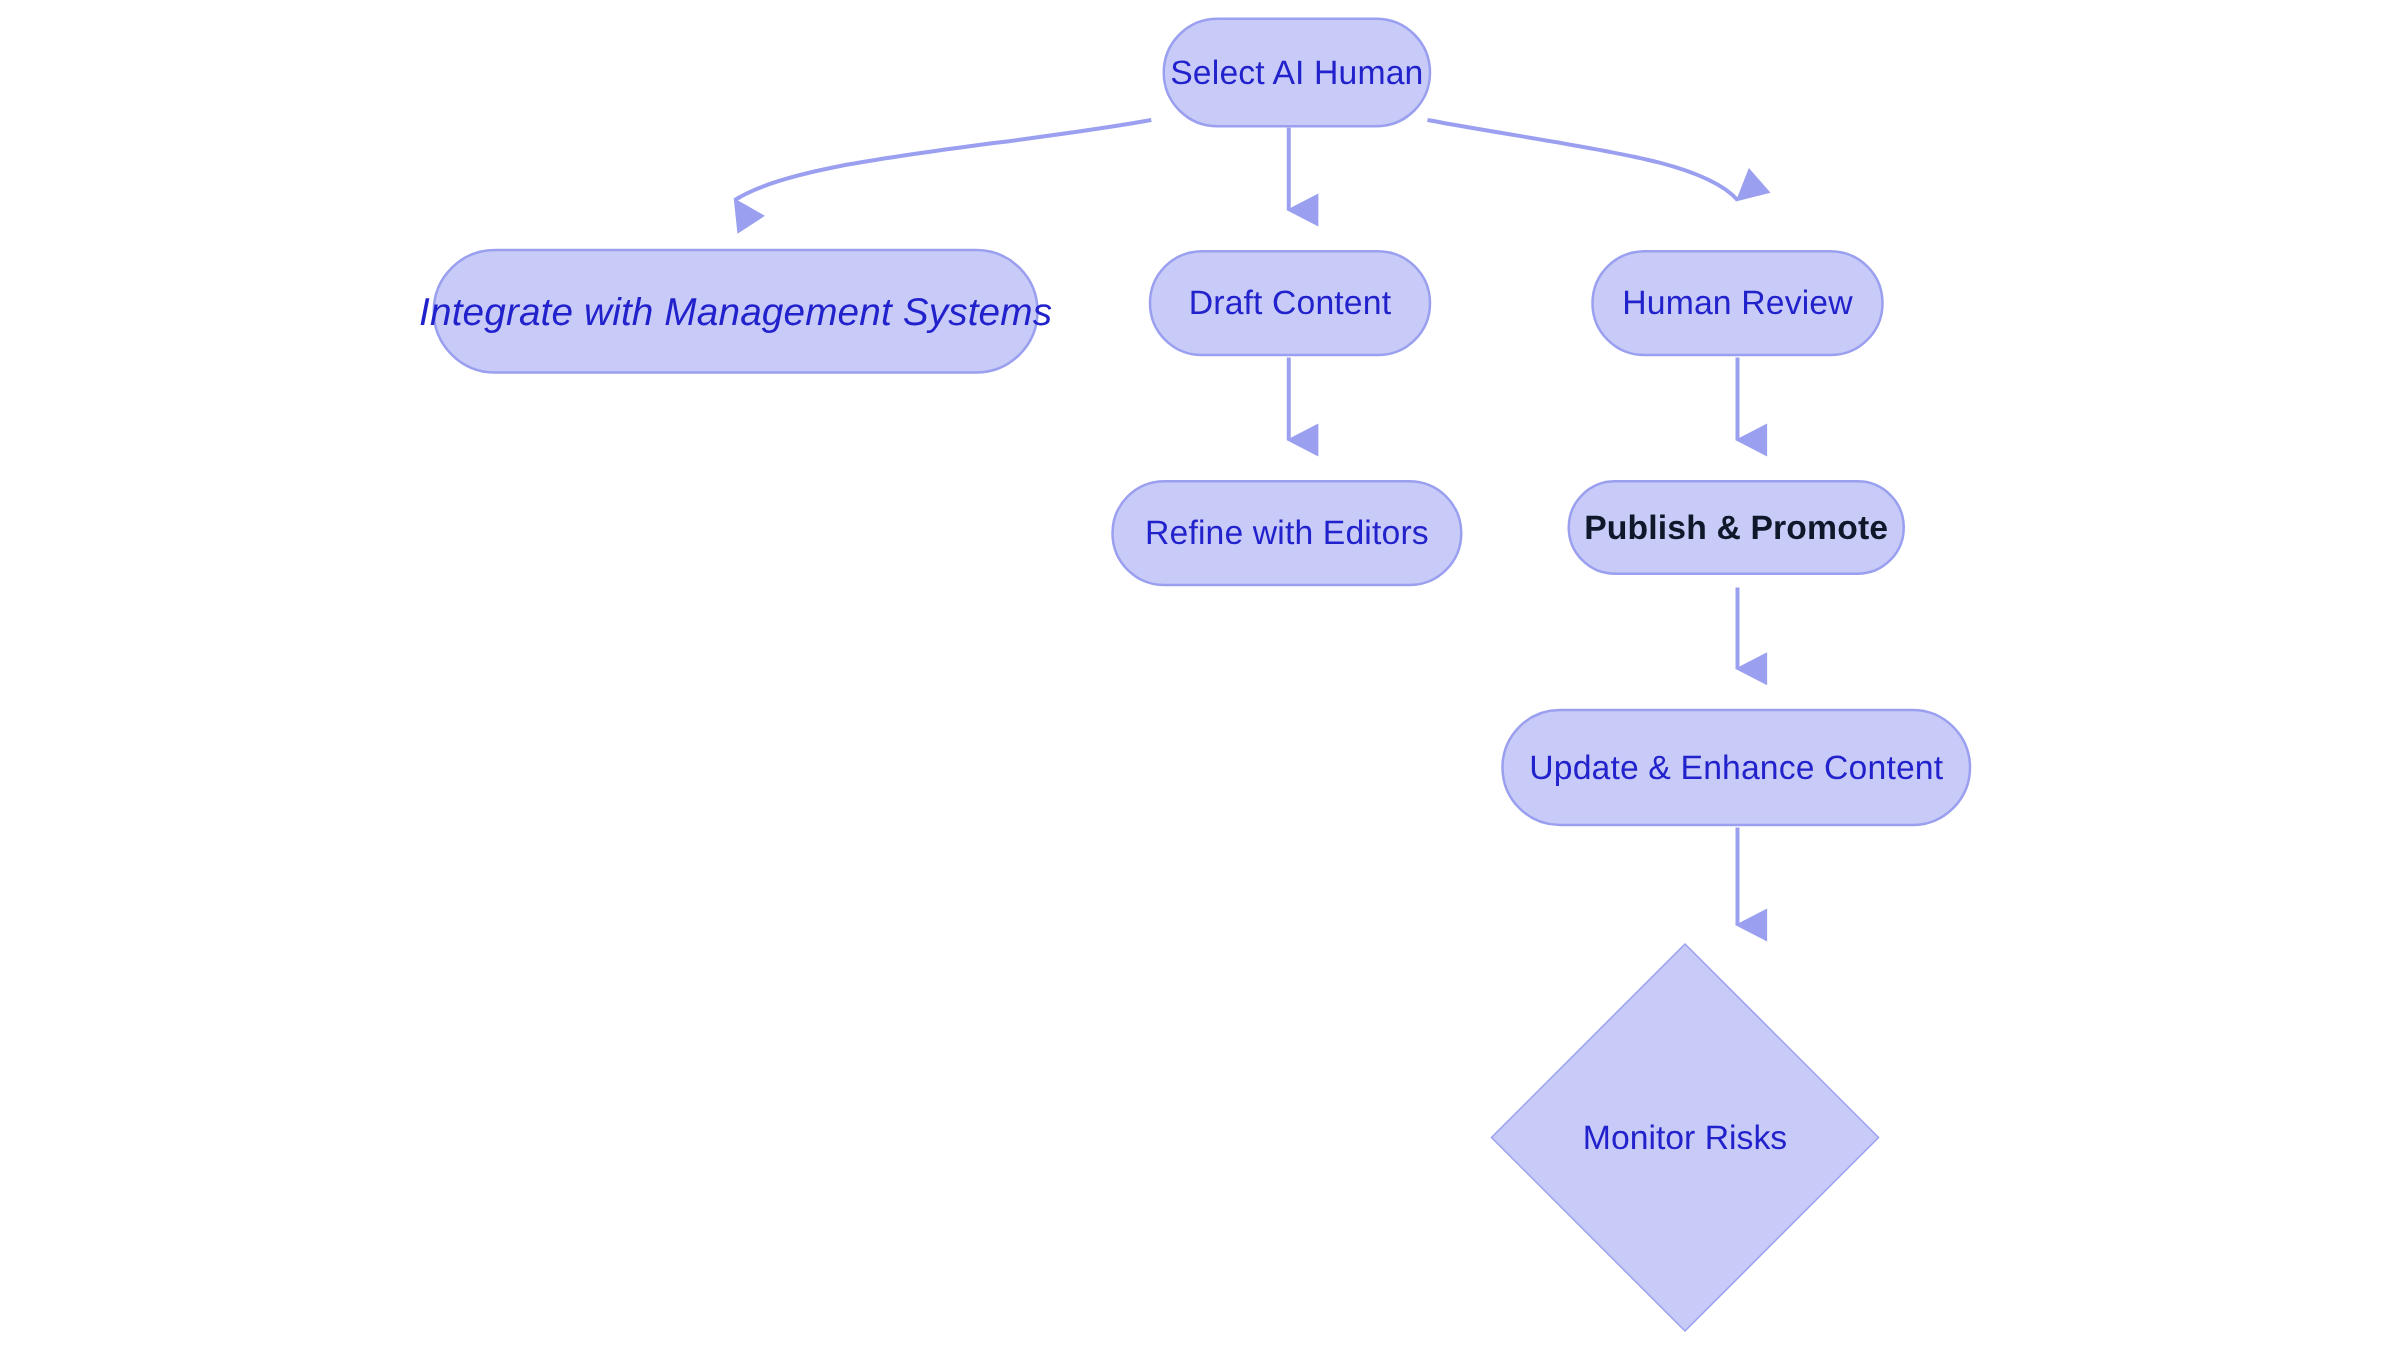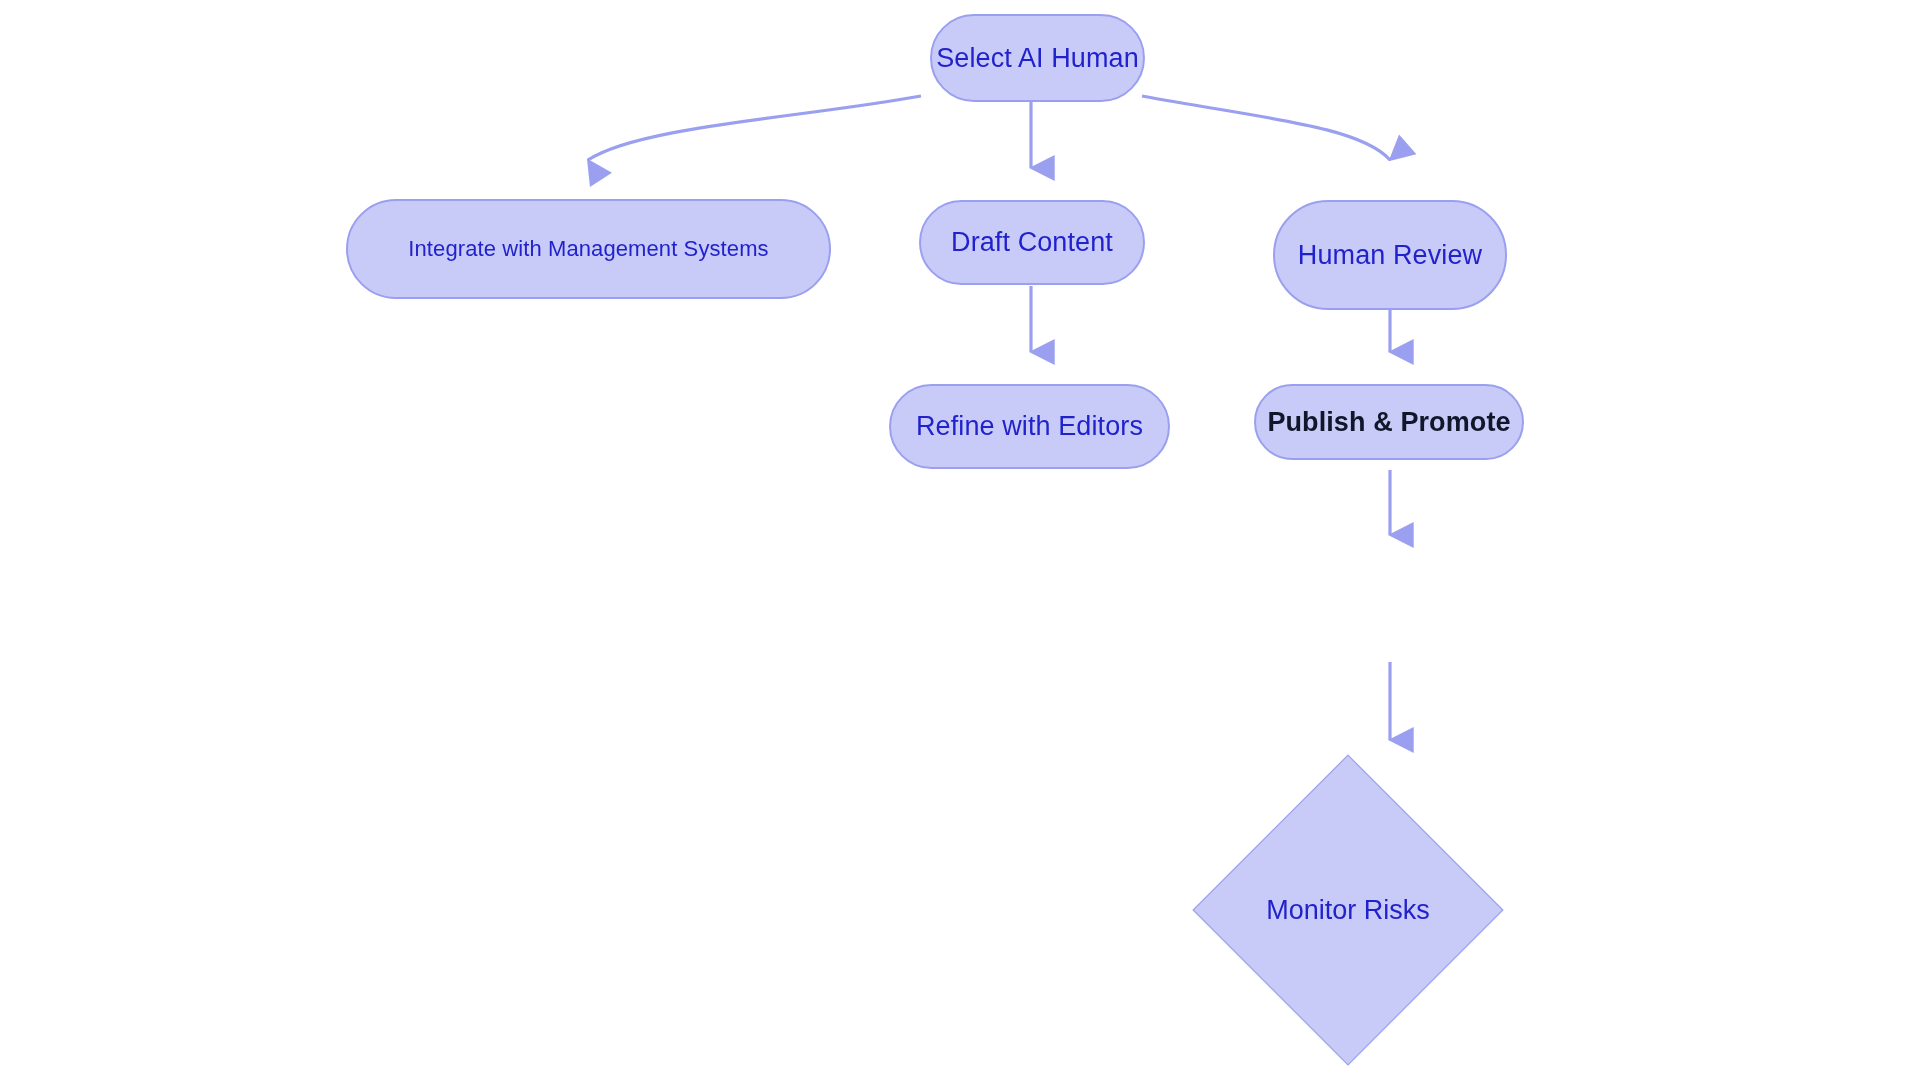--- a/index.html
+++ b/index.html
@@ -91,40 +91,43 @@
       <path class="edge" fill="none" stroke="#9aa0ef" stroke-width="3.2" marker-end="url(#arrowhead)" d="M 1390 286 L 1390 352"></path>
       <path class="edge" fill="none" stroke="#9aa0ef" stroke-width="3.2" marker-end="url(#arrowhead)" d="M 1390 470 L 1390 535"></path>
       <path class="edge" fill="none" stroke="#9aa0ef" stroke-width="3.2" marker-end="url(#arrowhead)" d="M 1390 662 L 1390 740"></path>
     </g>
   </svg>
 
   <div class="node" id="node-0" style="left: 930px; top: 14px; width: 215px; height: 88px; font-size: 27px; background: rgb(200, 203, 247); border-color: rgb(154, 160, 239); color: rgb(34, 34, 204);">
     <span class="node-label">Select AI Human</span>
   </div>
 
-  <div class="node" id="node-1" style="left: 346px; top: 199px; width: 485px; height: 100px; font-size: 22px; background: rgb(200, 203, 247); border-color: rgb(154, 160, 239); color: rgb(34, 34, 204);">
+  <div class="node" id="node-1" style="left: 346px; top: 199px; width: 485px; height: 100px; font-size: 31px; background: rgb(200, 203, 247); border-color: rgb(154, 160, 239); color: rgb(34, 34, 204); font-style: italic;">
     <span class="node-label">Integrate with Management Systems</span>
   </div>
 
   <div class="node" id="node-2" style="left: 919px; top: 200px; width: 226px; height: 85px; font-size: 27px; background: rgb(200, 203, 247); border-color: rgb(154, 160, 239); color: rgb(34, 34, 204);">
     <span class="node-label">Draft Content</span>
   </div>
 
-  <div class="node" id="node-3" style="left: 1273px; top: 200px; width: 234px; height: 110px; font-size: 27px; background: rgb(200, 203, 247); border-color: rgb(154, 160, 239); color: rgb(34, 34, 204);">
+  <div class="node" id="node-3" style="left: 1273px; top: 200px; width: 234px; height: 85px; font-size: 27px; background: rgb(200, 203, 247); border-color: rgb(154, 160, 239); color: rgb(34, 34, 204);">
     <span class="node-label">Human Review</span>
   </div>
 
   <div class="node" id="node-4" style="left: 889px; top: 384px; width: 281px; height: 85px; font-size: 27px; background: rgb(200, 203, 247); border-color: rgb(154, 160, 239); color: rgb(34, 34, 204);">
     <span class="node-label">Refine with Editors</span>
   </div>
 
   <div class="node" id="node-5" style="left: 1254px; top: 384px; width: 270px; height: 76px; font-size: 27px; background: rgb(200, 203, 247); border-color: rgb(154, 160, 239); color: #0f172a; font-weight: bold;">
     <span class="node-label">Publish &amp; Promote</span>
   </div>
 
+  <div class="node" id="node-6" style="left: 1201px; top: 567px; width: 376px; height: 94px; font-size: 27px; background: rgb(200, 203, 247); border-color: rgb(154, 160, 239); color: rgb(34, 34, 204);">
+    <span class="node-label">Update &amp; Enhance Content</span>
+  </div>
 
   <div class="diamond-wrap" id="node-7" style="left: 1190px; top: 752px; width: 316px; height: 316px;">
     <svg class="diamond-shape" viewBox="0 0 100 100" preserveAspectRatio="none">
       <polygon points="50,1 99,50 50,99 1,50" fill="#c8cbf7" stroke="#9aa0ef" stroke-width="1.2" vector-effect="non-scaling-stroke"></polygon>
     </svg>
     <span class="diamond-label" style="font-size: 27px;">Monitor Risks</span>
   </div>
 
 </div>
 

